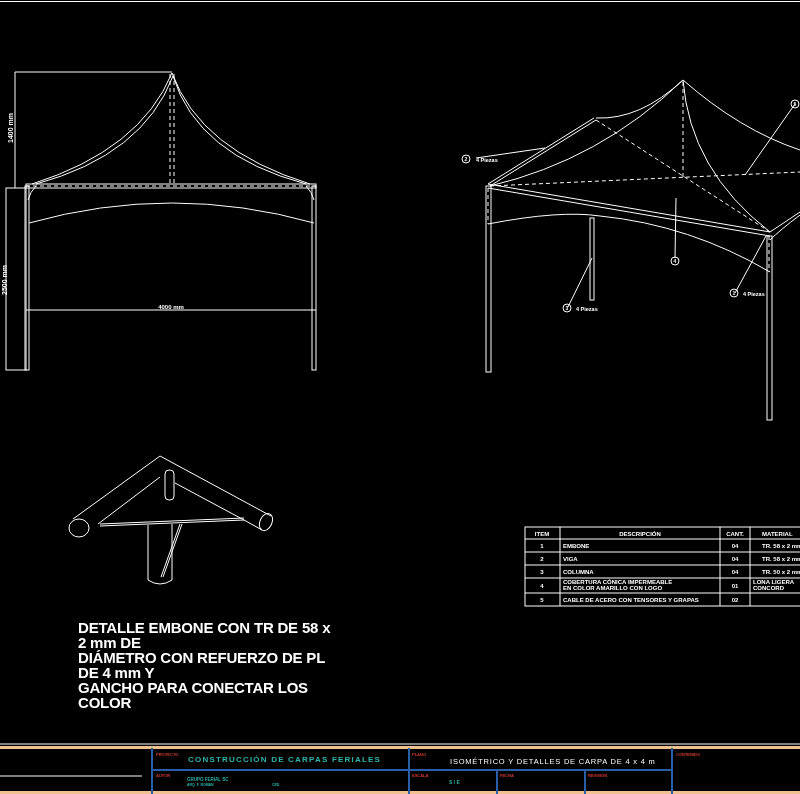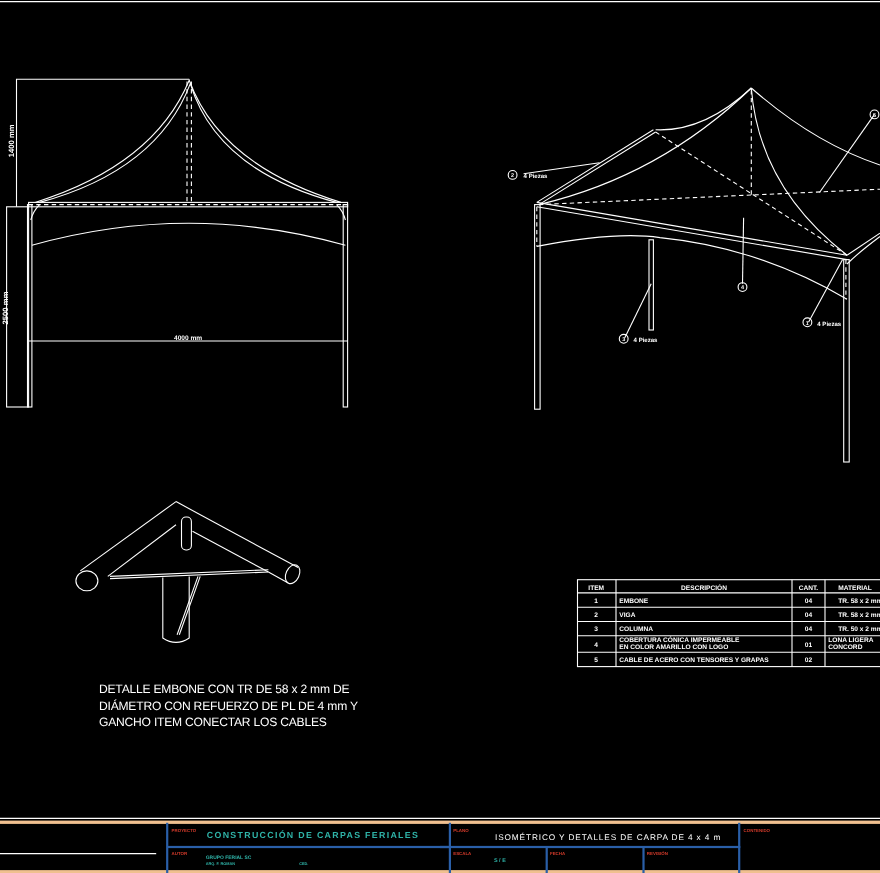--- a/index.html
+++ b/index.html
@@ -4,21 +4,21 @@
 <style>
   html, body { margin:0; padding:0; background:#000; }
   body { width:800px; height:794px; position:relative; overflow:hidden; font-family:"Liberation Sans", sans-serif; }
   svg { position:absolute; left:0; top:0; }
   .ln { stroke:#fff; stroke-width:1; fill:none; }
   .dash { stroke:#fff; stroke-width:1; fill:none; stroke-dasharray:4 3; }
   .txt { fill:#fff; font-family:"Liberation Sans", sans-serif; font-weight:bold; }
   .tbl-txt { fill:#fff; font-family:"Liberation Sans", sans-serif; font-weight:bold; font-size:6px; }
   .red { fill:#d23a2a; font-size:4px; font-family:"Liberation Sans", sans-serif; font-weight:bold; }
   .teal { fill:#2fb3a8; font-family:"Liberation Sans", sans-serif; font-weight:bold; }
-  .note { position:absolute; left:90px; top:620px; width:260px; color:#fff; font-weight:normal; font-size:11px; line-height:15px; letter-spacing:-0.2px; }
+  .note { position:absolute; left:78px; top:620px; width:260px; color:#fff; font-weight:bold; font-size:15px; line-height:15px; letter-spacing:-0.2px; }
 </style>
 </head>
 <body>
 
 <svg width="800" height="794" viewBox="0 0 800 794">
 
   <line x1="0" y1="1.5" x2="800" y2="1.5" class="ln"></line>
 
   <g>
 
@@ -206,14 +206,14 @@
     <text x="187" y="786" class="teal" font-size="3.5">ARQ. F. ROMAN</text>
     <text x="272" y="786" class="teal" font-size="3.5">CED.</text>
     <text x="450" y="764" fill="#ffffff" font-size="7.5" font-family="'Liberation Sans', sans-serif" letter-spacing="0.8">ISOMÉTRICO Y DETALLES DE CARPA DE 4 x 4 m</text>
     <text x="449" y="784" class="teal" font-size="5">S / E</text>
   </g>
 </svg>
 
 <div class="note">
   <div>DETALLE EMBONE CON TR DE 58 x 2 mm DE</div>
   <div>DIÁMETRO CON REFUERZO DE PL DE 4 mm Y</div>
-  <div>GANCHO ITEM CONECTAR LOS CABLES</div>
+  <div>GANCHO PARA CONECTAR LOS COLOR</div>
 </div>
 
 </body></html>

